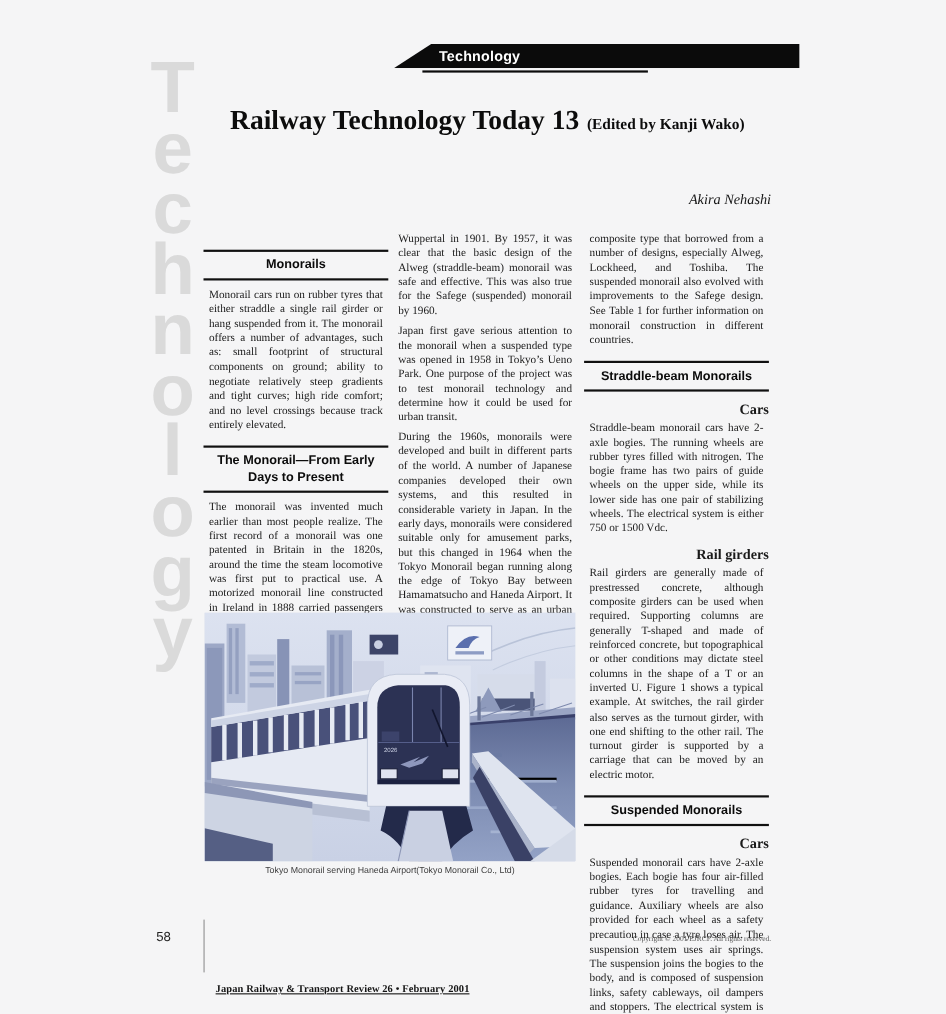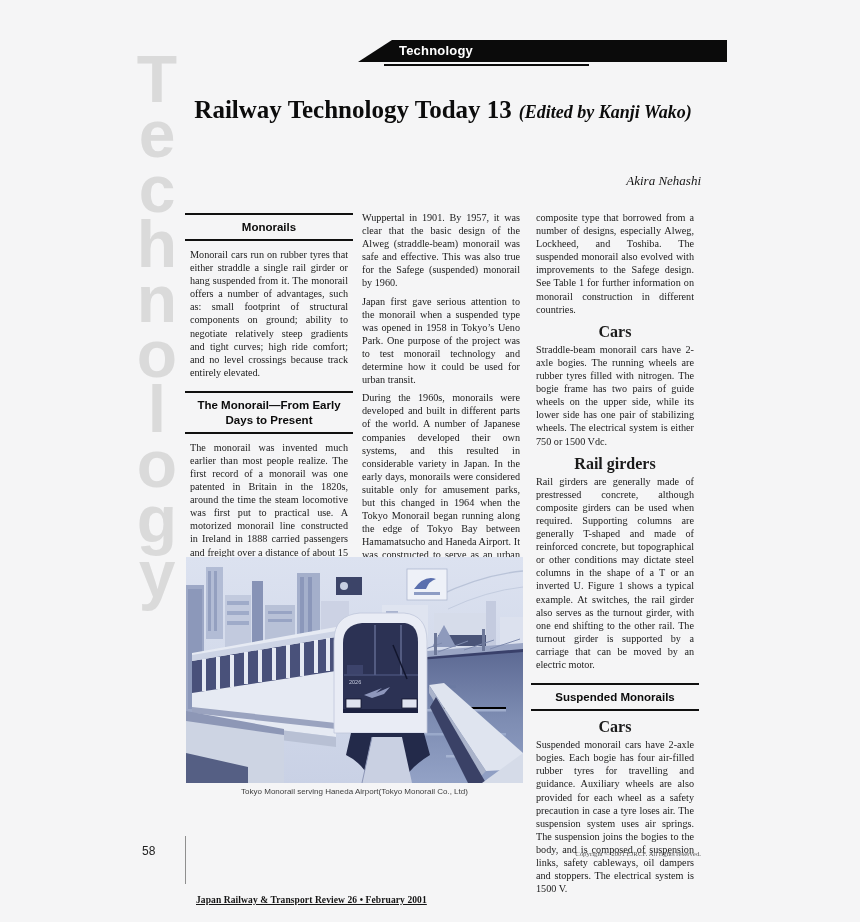--- a/index.html
+++ b/index.html
@@ -28,46 +28,46 @@
     font-size:13px; color:#ffffff; letter-spacing:.2px;
   }
   .topbar-shadow {
     position:absolute; left:384px; top:64px; width:205px; height:2px; background:#0b0b0b;
   }
   
   .series-title {
     position:absolute; left:185px; top:96px; width:516px; text-align:center;
     font-weight:bold; font-size:25px; line-height:1.1; color:#0c0c0c; white-space:nowrap;
   }
-  .series-edited { font-style:italic; font-size:18px; margin-left:7px;text-align:right; }
+  .series-edited { font-size:14px; margin-left:7px;text-align:right; }
   .main-title {
     position:absolute; left:185px; top:129px; width:516px; text-align:center;
     font-weight:bold; font-size:33px; line-height:1.1; color:#0a0a0a; letter-spacing:.3px;
   }
   .author {
     position:absolute; left:185px; top:173px; width:516px; text-align:right;
     font-style:italic; font-size:13px; color:#141414;
   }
   
   .col {
     position:absolute; width:168px;
     font-size:10.2px; line-height:13.1px; text-align:justify; color:#1a1a1a;
   }
-  .col-1 { left:185px; top:213px; }
+  .col-1 { left:185px; top:227px; }
   .col-2 { left:357px; top:206px; }
   .col-3 { left:531px; top:206px; }
   .col p { margin:5px; }
   .sec-h {
     border-top:2.5px solid #101010; border-bottom:2.5px solid #101010;
     padding:5px 2px 4px; margin:12px 0 7px;
     font-family:"Liberation Sans", sans-serif; font-weight:bold;
     font-size:11.5px; line-height:1.3; text-align:center; color:#0b0b0b;
   }
   .sec-h.first { margin-top:0; }
-  .sub-h { font-weight:bold; font-size:16px; margin:9px 0 1px; text-align:center; }
+  .sub-h { font-weight:bold; font-size:13px; margin:9px 0 1px; text-align:right; }
   
   .photo {
     position:absolute; left:186px; top:557px; width:337px; height:226px;
     background:#d7deec;
   }
   .photo svg { display:block; width:100%; height:100%; }
   .caption {
     position:absolute; left:186px; top:787px; width:337px;
     display:flex; justify-content:center;
     font-family:"Liberation Sans", sans-serif; font-size:8px; color:#3d3d3d;
@@ -112,20 +112,21 @@
 
   <div class="col col-2">
     <p>Wuppertal in 1901.  By 1957, it was clear that the basic design of the Alweg (straddle-beam) monorail was safe and effective.  This was also true for the Safege (suspended) monorail by 1960.</p>
     <p>Japan first gave serious attention to the monorail when a suspended type was opened in 1958 in Tokyo’s Ueno Park. One purpose of the project was to test monorail technology and determine how it could be used for urban transit.</p>
     <p>During the 1960s, monorails were developed and built in different parts of the world.  A number of Japanese companies developed their own systems, and this resulted in considerable variety in Japan.  In the early days, monorails were considered suitable only for amusement parks, but this changed in 1964 when the Tokyo Monorail began running along the edge of Tokyo Bay between Hamamatsucho and Haneda Airport.  It was constructed to serve as an urban transport system.   Research continued into making the monorail more suitable for urban transport and the basic design was standardized by 1967.</p>
     <p>The straddle-beam monorail became a</p>
   </div>
 
   <div class="col col-3">
     <p>composite type that borrowed from a number of designs, especially Alweg, Lockheed, and Toshiba.  The suspended monorail also evolved with improvements to the Safege design.  See Table 1 for further information on monorail construction in different countries.</p>
+    <div class="sec-h">Straddle-beam Monorails</div>
     <div class="sub-h">Cars</div>
     <p>Straddle-beam monorail cars have 2-axle bogies.  The running wheels are rubber tyres filled with nitrogen.  The bogie frame has two pairs of guide wheels on the upper side, while its lower side has one pair of stabilizing wheels.  The electrical system is either 750 or 1500 Vdc.</p>
     <div class="sub-h">Rail girders</div>
     <p>Rail girders are generally made of prestressed concrete, although composite girders can be used when required. Supporting columns are generally T-shaped and made of reinforced concrete, but topographical or other conditions may dictate steel columns in the shape of a T or an inverted U.  Figure 1 shows a typical example.  At switches, the rail girder also serves as the turnout girder, with one end shifting to the other rail.  The turnout girder is supported by a carriage that can be moved by an electric motor.</p>
     <div class="sec-h">Suspended Monorails</div>
     <div class="sub-h">Cars</div>
     <p>Suspended monorail cars have 2-axle bogies.  Each bogie has four air-filled rubber tyres for travelling and guidance.  Auxiliary wheels are also provided for each wheel as a safety precaution in case a tyre loses air.  The suspension system uses air springs. The suspension joins the bogies to the body, and is composed of suspension links, safety cableways, oil dampers and stoppers.  The electrical system is 1500 V.</p>
   </div>
 
   <div class="photo">

